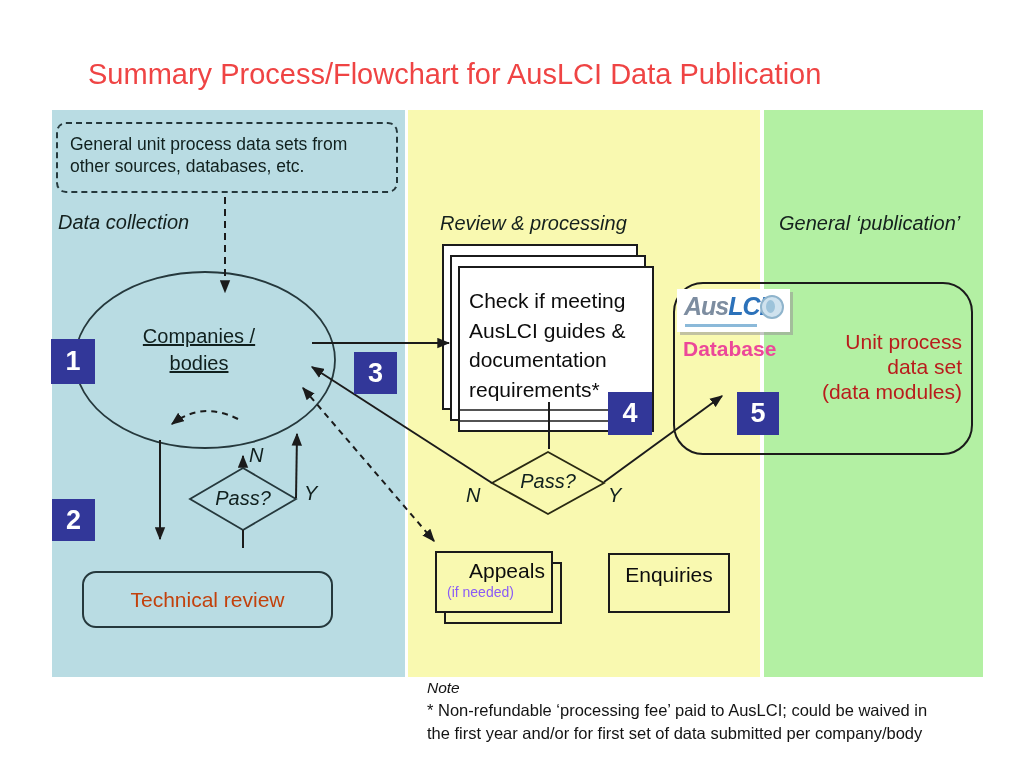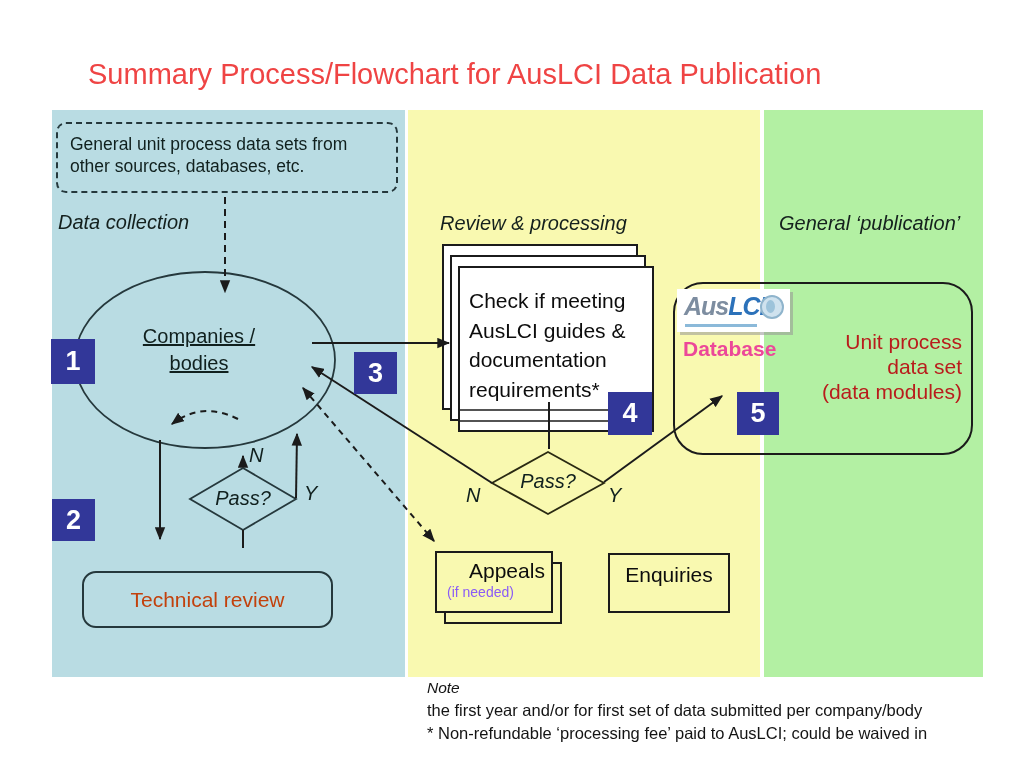--- a/index.html
+++ b/index.html
@@ -104,22 +104,22 @@
     </div>
     <div class="dbword">Database</div>
     <div class="unitproc">
       <div>Unit process</div>
       <div>data set</div>
       <div>(data modules)</div>
     </div>
 
     <div class="notes">
       <div class="nh">Note</div>
+      <div>* Non-refundable ‘processing fee’ paid to AusLCI; could be waived in</div>
       <div>the first year and/or for first set of data submitted per company/body</div>
-      <div>* Non-refundable ‘processing fee’ paid to AusLCI; could be waived in</div>
     </div>
   </div>
 
   <svg class="layer-svg" width="1024" height="768" viewBox="0 0 1024 768">
     <defs>
       <marker id="arr" viewBox="0 0 10 8" refX="9" refY="4" markerUnits="userSpaceOnUse" markerWidth="13" markerHeight="11" orient="auto-start-reverse">
         <path d="M0,0 L10,4 L0,8 Z" fill="#1b1b1b"></path>
       </marker>
     </defs>
 

